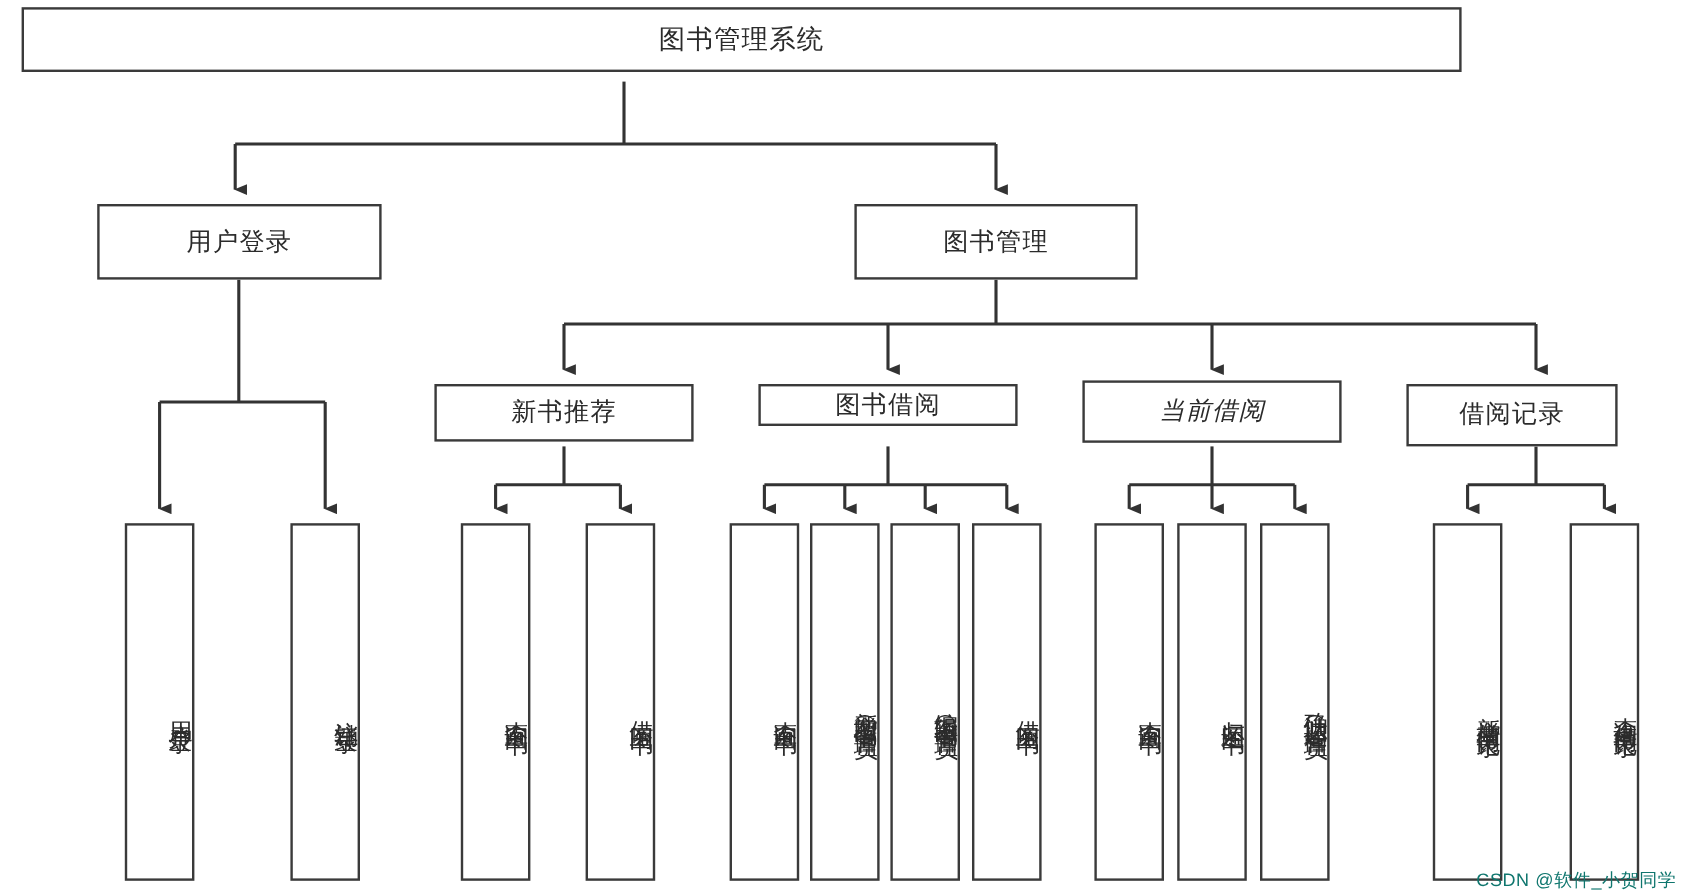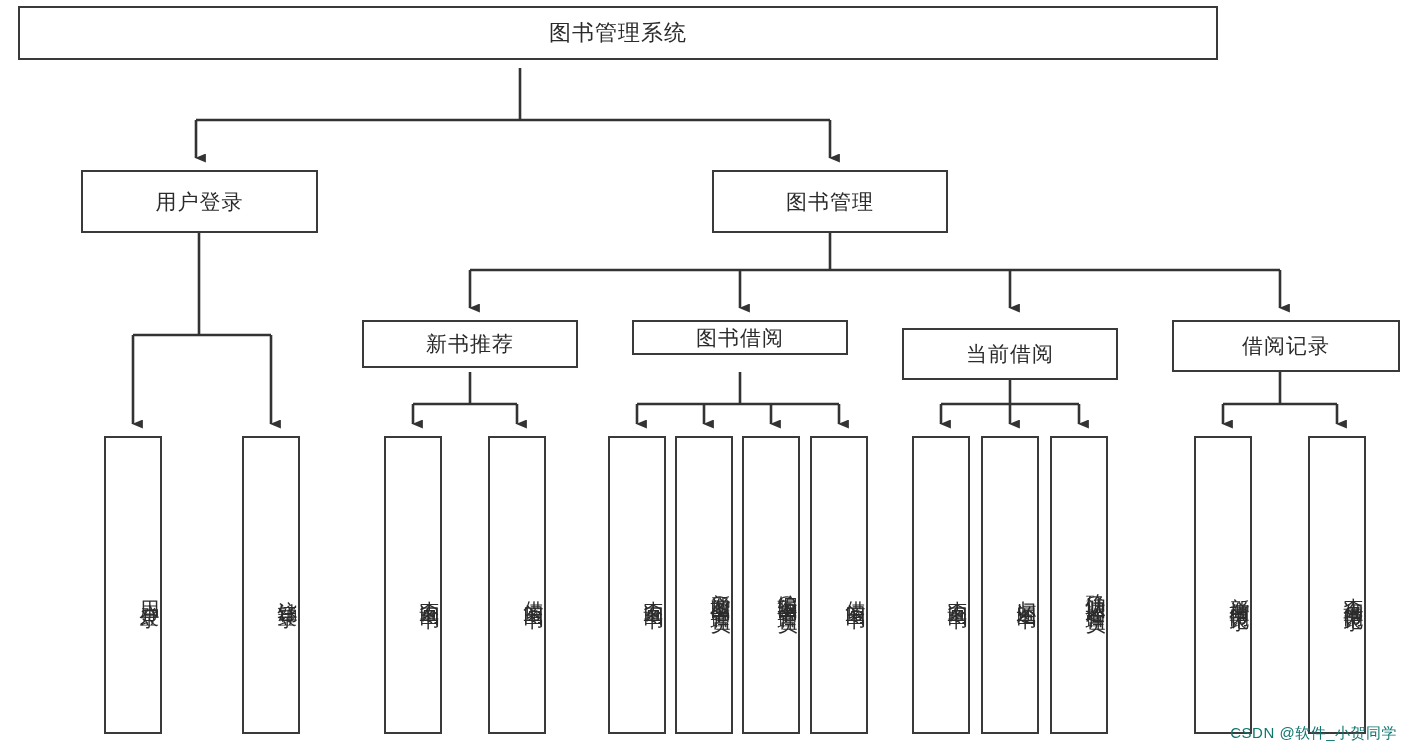--- a/index.html
+++ b/index.html
@@ -138,24 +138,24 @@
   <div class="node horiz" style="left:712px; top:170px; width:236px; height:63px;">
     <span>图书管理</span>
   </div>
 
   <div class="node horiz" style="left:362px; top:320px; width:216px; height:48px;">
     <span>新书推荐</span>
   </div>
   <div class="node horiz" style="left:632px; top:320px; width:216px; height:35px;">
     <span>图书借阅</span>
   </div>
-  <div class="node horiz" style="left:902px; top:328px; width:216px; height:52px;">
+  <div class="node horiz" style="left:902px; top:317px; width:216px; height:52px;font-style:italic;">
     <span>当前借阅</span>
   </div>
-  <div class="node horiz" style="left:1172px; top:320px; width:228px; height:52px;">
+  <div class="node horiz" style="left:1172px; top:320px; width:176px; height:52px;">
     <span>借阅记录</span>
   </div>
 
   <div class="node leaf" style="left:104px; top:436px; width:58px; height:298px;">
     <span class="leaf-text">用户登录</span>
   </div>
   <div class="node leaf" style="left:242px; top:436px; width:58px; height:298px;">
     <span class="leaf-text">注销登录</span>
   </div>
 

